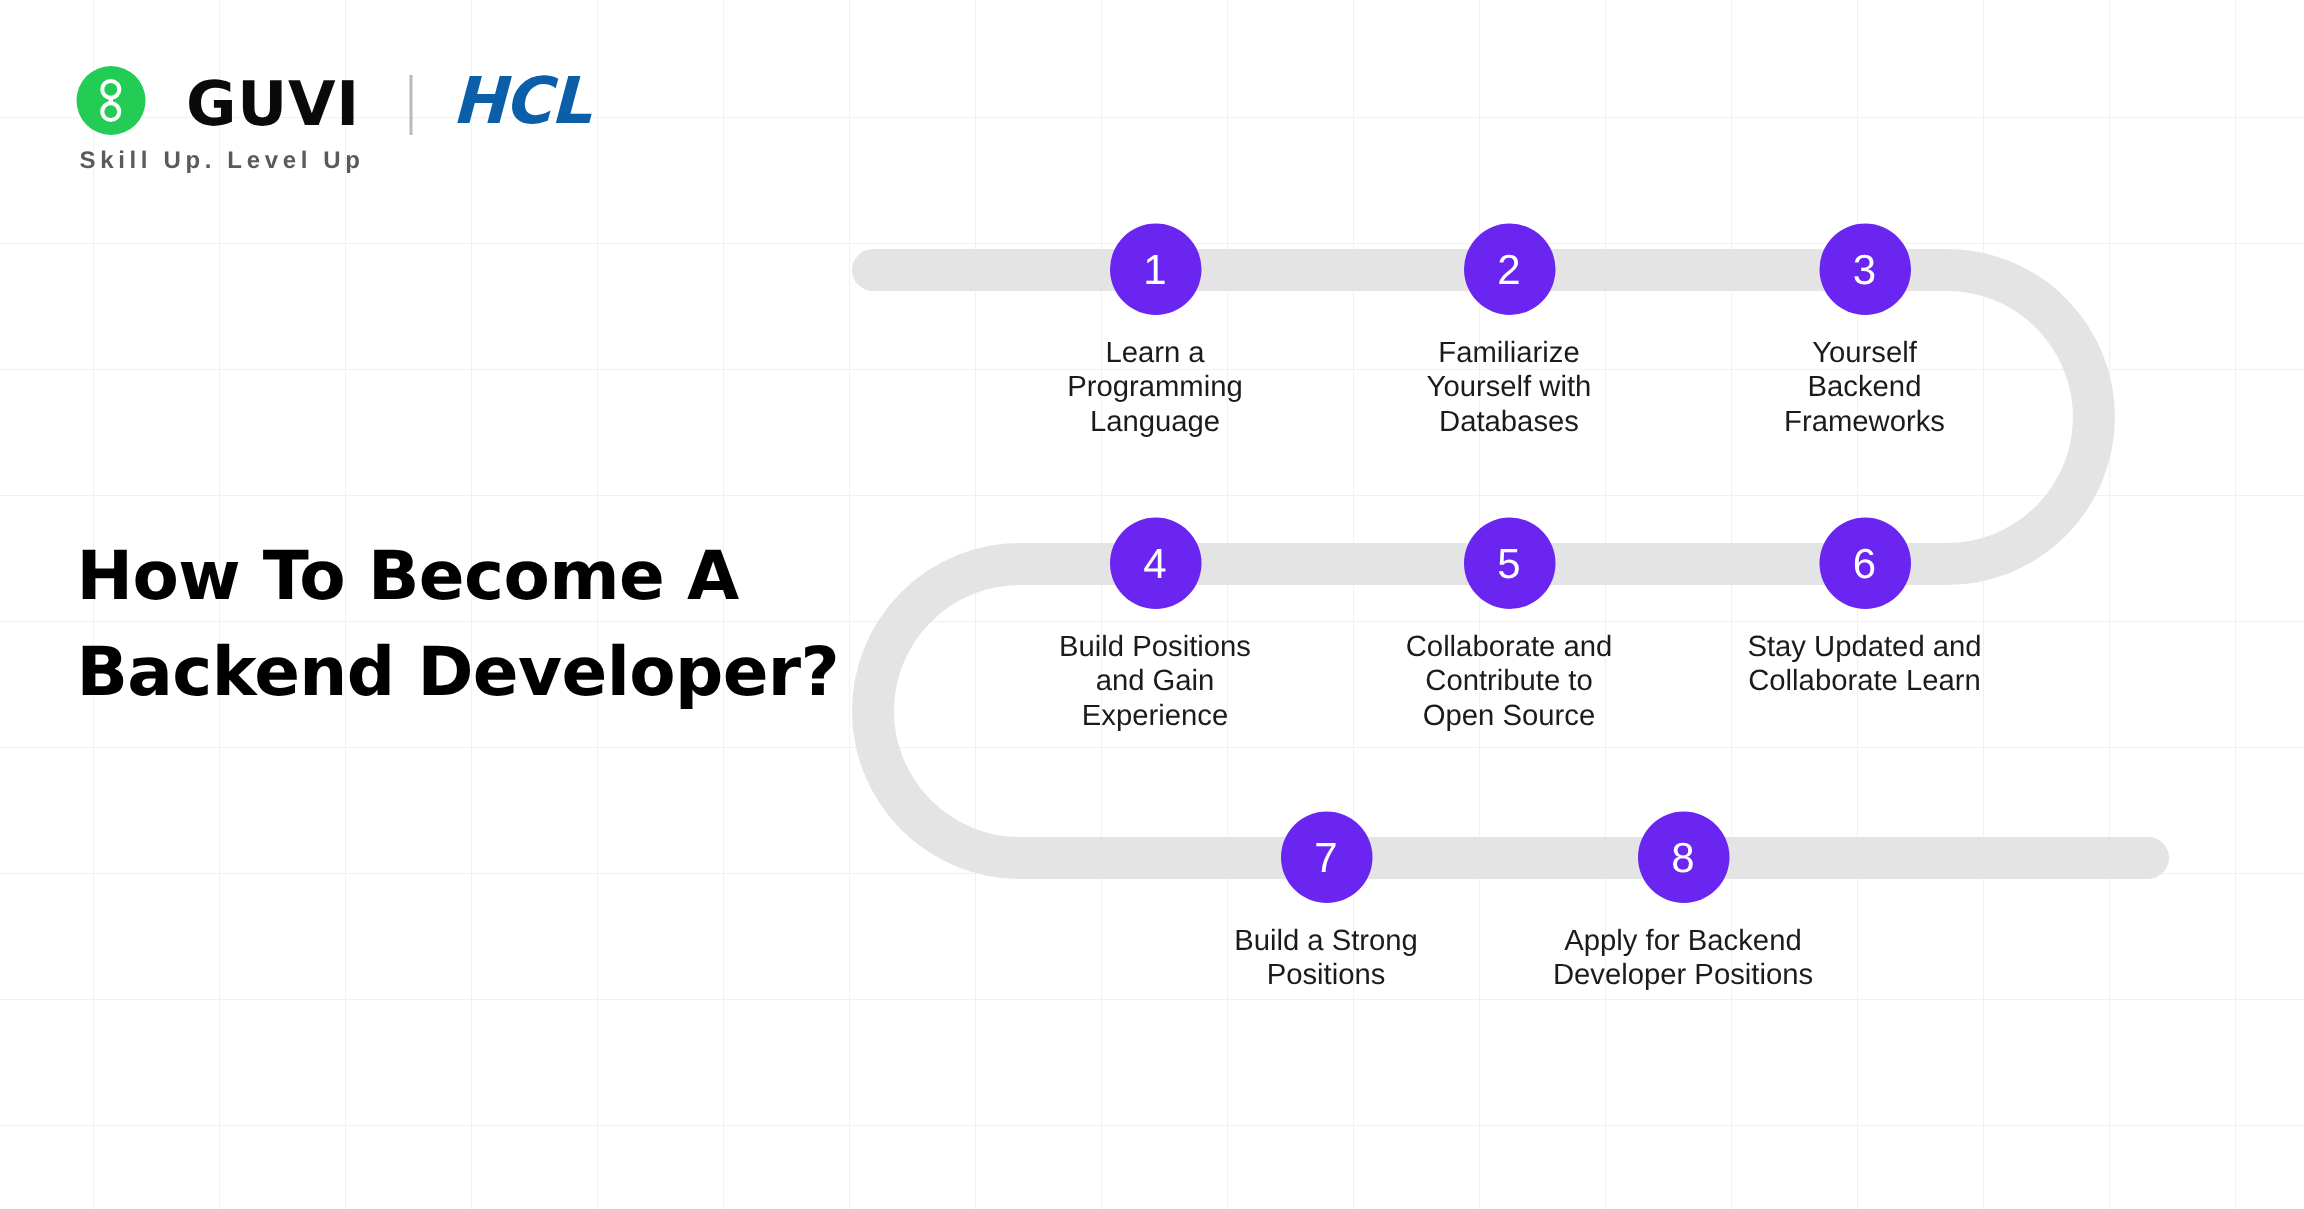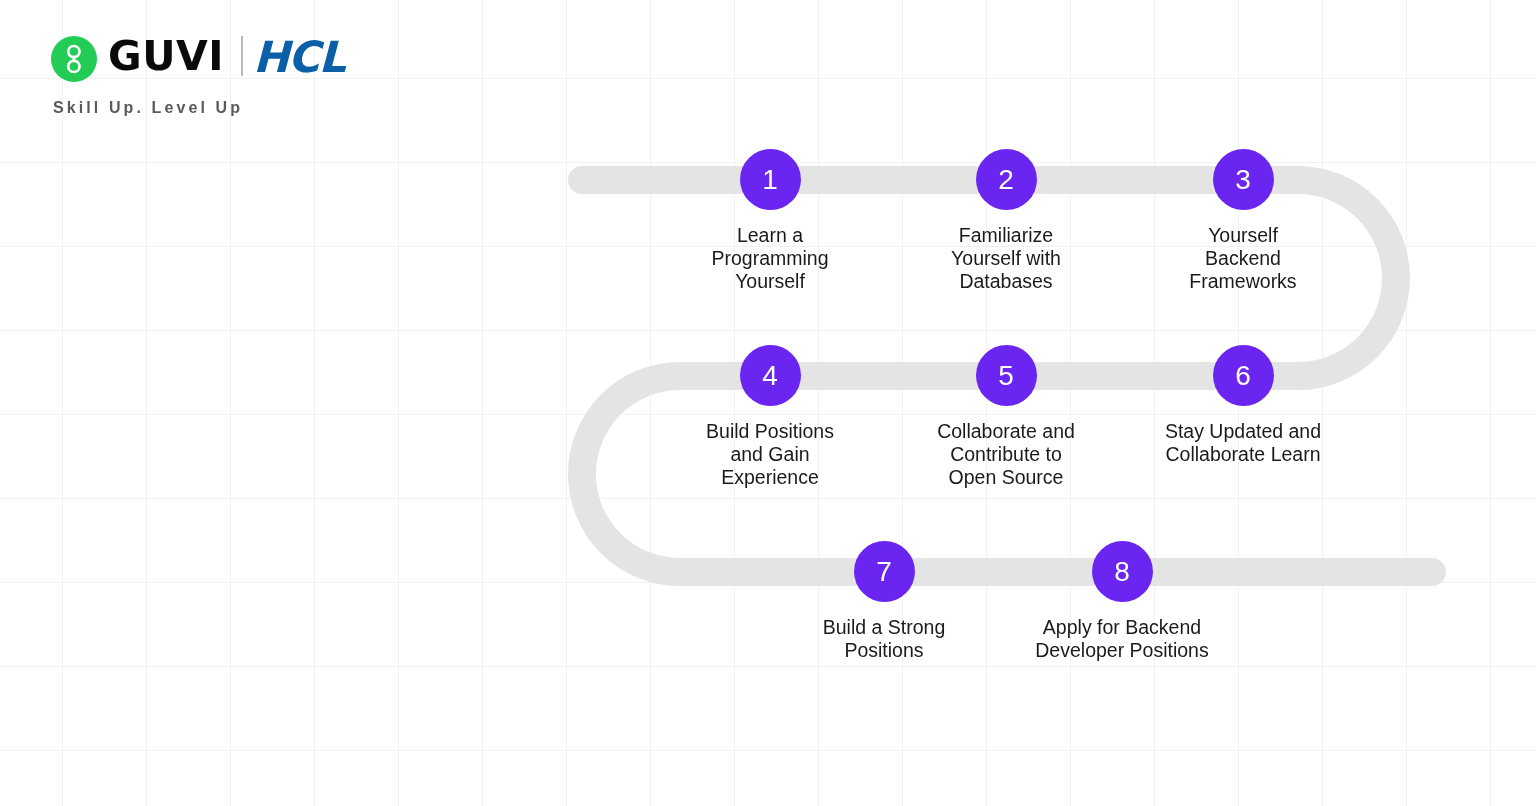--- a/index.html
+++ b/index.html
@@ -17,21 +17,21 @@
     background-image:
       linear-gradient(to right, #f1f1f1 1px, transparent 1px),
       linear-gradient(to bottom, #f1f1f1 1px, transparent 1px);
     background-size:84px 84px;
     background-position:-22px -6px;
     overflow:hidden;
   }
 
   
   #brand{position:absolute;left:51px;top:36px;}
-  #brand-row{display:flex;align-items:flex-start;height:54px;}
+  #brand-row{display:flex;align-items:flex-end;height:54px;gap:16px;}
   .guvi-mark{
     width:46px;height:46px;border-radius:50%;
     background:#22CC55;
     display:flex;align-items:center;justify-content:center;
     flex:0 0 auto;
   }
   .guvi-word{
     font-family:"DejaVu Sans", sans-serif;
     font-size:41px;font-weight:700;color:#0a0a0a;
     letter-spacing:0.5px;margin-left:11px;line-height:1;
@@ -96,35 +96,39 @@
           <path d="M19.5 8.6c0-3.2-2.5-5.6-5.7-5.6S8.2 5.4 8.2 8.6c0 3.1 2.4 5.5 5.5 5.6v3.6c-3.1.1-5.5 2.5-5.5 5.6 0 3.2 2.5 5.6 5.7 5.6s5.6-2.4 5.6-5.6c0-3.1-2.4-5.5-5.5-5.6v-3.6c3.1-.1 5.5-2.5 5.5-5.6z" fill="none" stroke="#ffffff" stroke-width="2.7" stroke-linecap="round"></path>
         </svg>
       </div>
       <div class="guvi-word">GUVI</div>
       <div class="brand-divider"></div>
       <div class="hcl-word">HCL</div>
     </div>
     <div id="brand-tagline">Skill Up. Level Up</div>
   </div>
 
+  <h1 id="headline">
+    <span class="ln">How To Become A</span>
+    <span class="ln">Backend Developer?</span>
+  </h1>
 
   <svg id="track" viewBox="0 0 1536 806" width="1536" height="806" aria-hidden="true">
     <path d="M 582 180
              L 1298 180
              A 98 98 0 0 1 1298 376
              L 680 376
              A 98 98 0 0 0 680 572
              L 1432 572" fill="none" stroke="#E4E4E4" stroke-width="28" stroke-linecap="round" stroke-linejoin="round"></path>
   </svg>
 
   <div class="step" style="left:770px;top:149px;">
     <div class="bubble">1</div>
     <div class="caption">Learn a
 Programming
-Yourself</div>
+Language</div>
   </div>
   <div class="step" style="left:1006px;top:149px;">
     <div class="bubble">2</div>
     <div class="caption">Familiarize
 Yourself with
 Databases</div>
   </div>
   <div class="step" style="left:1243px;top:149px;">
     <div class="bubble">3</div>
     <div class="caption">Yourself

